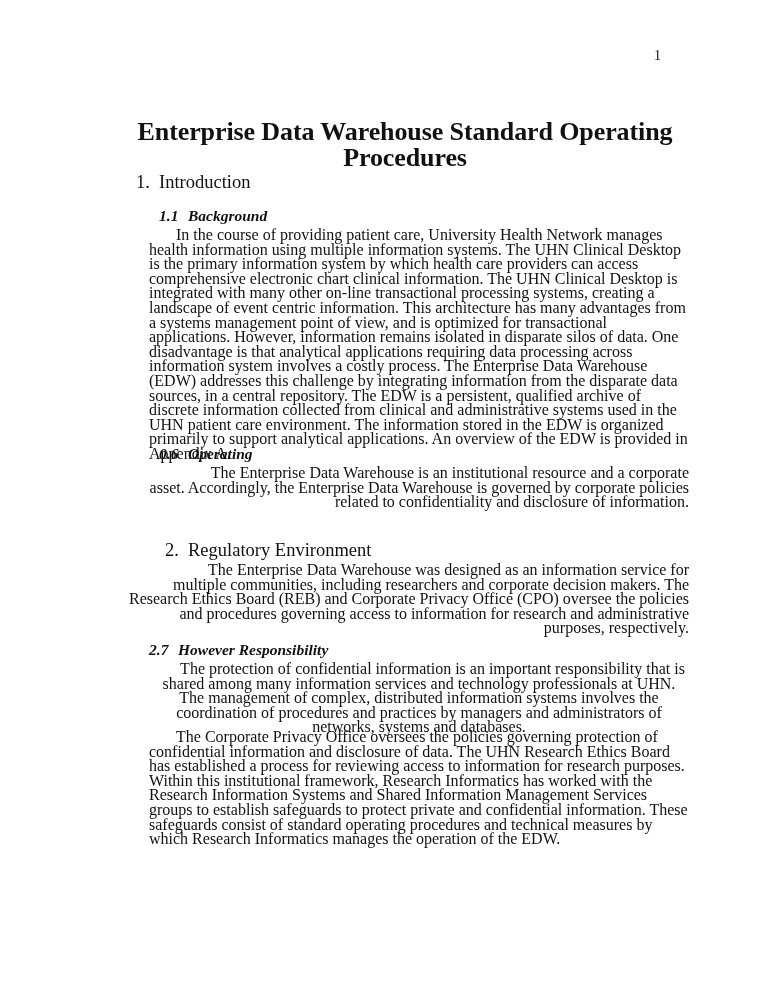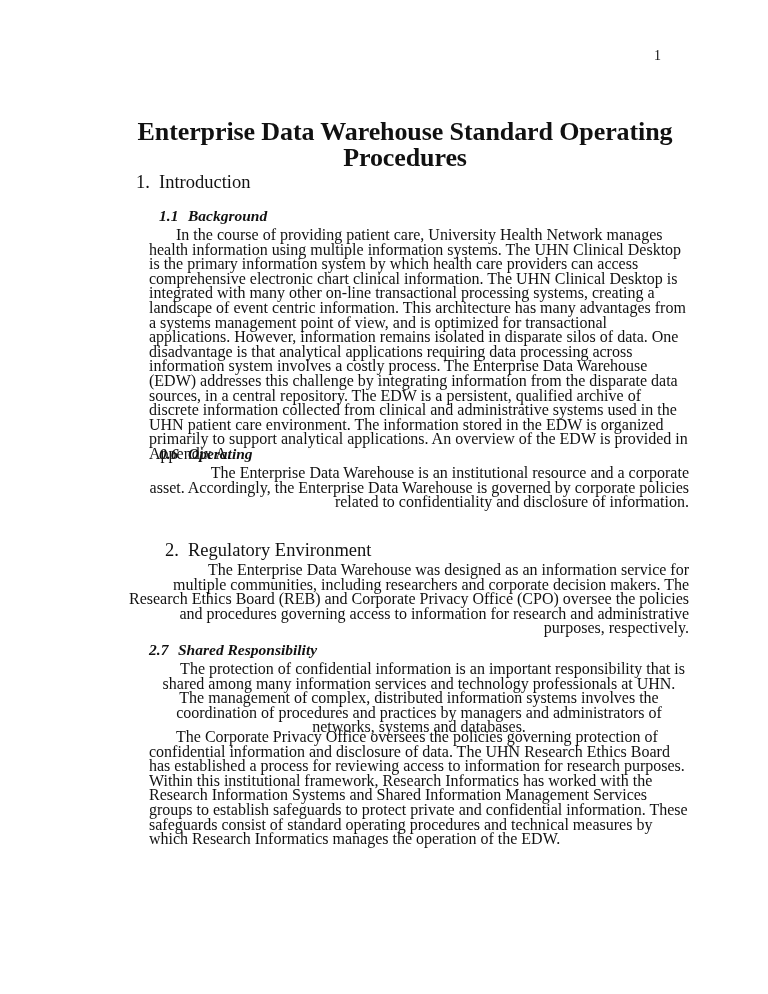--- a/index.html
+++ b/index.html
@@ -36,16 +36,16 @@
   <span class="num">0.6</span><span>Operating</span>
 </h3>
 <p class="para l2" style="top:466px;text-align:right;">The Enterprise Data Warehouse is an institutional resource and a corporate asset. Accordingly, the Enterprise Data Warehouse is governed by corporate policies related to confidentiality and disclosure of information.</p>
 
 <h2 class="h1" style="top:539px;left:129px;margin-left:36px;">
   <span class="num">2.</span><span>Regulatory Environment</span>
 </h2>
 <p class="para l1" style="top:563px;text-align:right;">The Enterprise Data Warehouse was designed as an information service for multiple communities, including researchers and corporate decision makers. The Research Ethics Board (REB) and Corporate Privacy Office (CPO) oversee the policies and procedures governing access to information for research and administrative purposes, respectively.</p>
 
 <h3 class="h2" style="top:641px;left:149px;">
-  <span class="num">2.7</span><span>Shared Responsibility</span>
+  <span class="num">2.7</span><span>However Responsibility</span>
 </h3>
 <p class="para l2" style="top:662px;text-align:center;">The protection of confidential information is an important responsibility that is shared among many information services and technology professionals at UHN. The management of complex, distributed information systems involves the coordination of procedures and practices by managers and administrators of networks, systems and databases.</p>
 <p class="para l2" style="top:730px;">The Corporate Privacy Office oversees the policies governing protection of confidential information and disclosure of data. The UHN Research Ethics Board has established a process for reviewing access to information for research purposes. Within this institutional framework, Research Informatics has worked with the Research Information Systems and Shared Information Management Services groups to establish safeguards to protect private and confidential information. These safeguards consist of standard operating procedures and technical measures by which Research Informatics manages the operation of the EDW.</p>
 
 </body></html>

